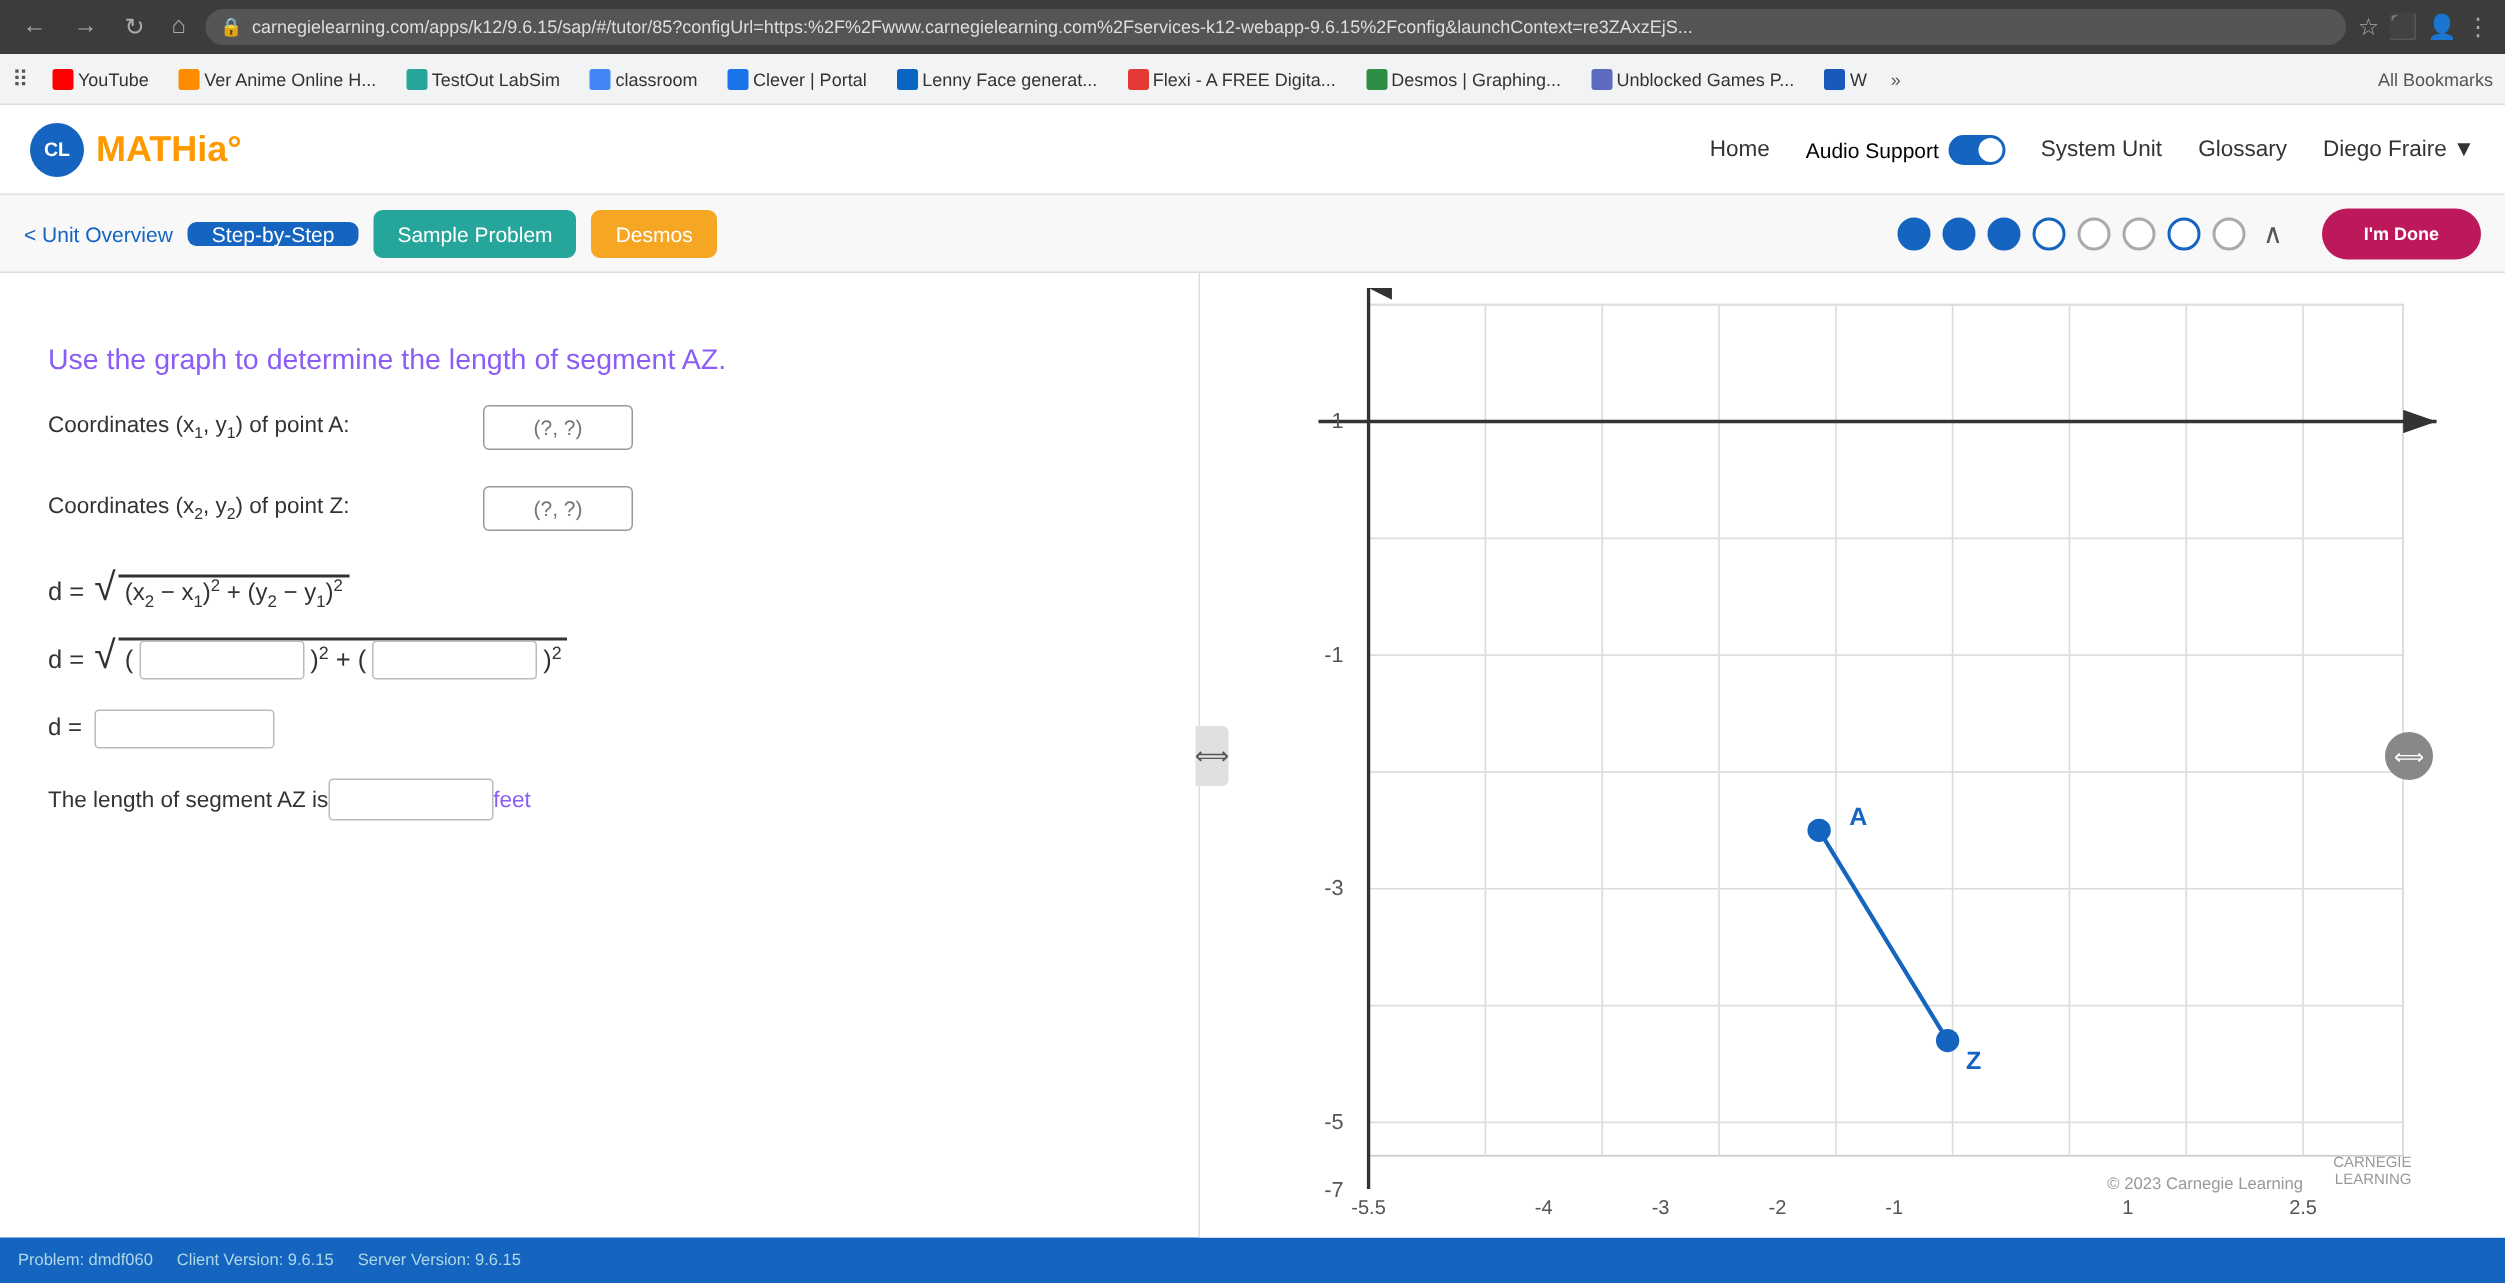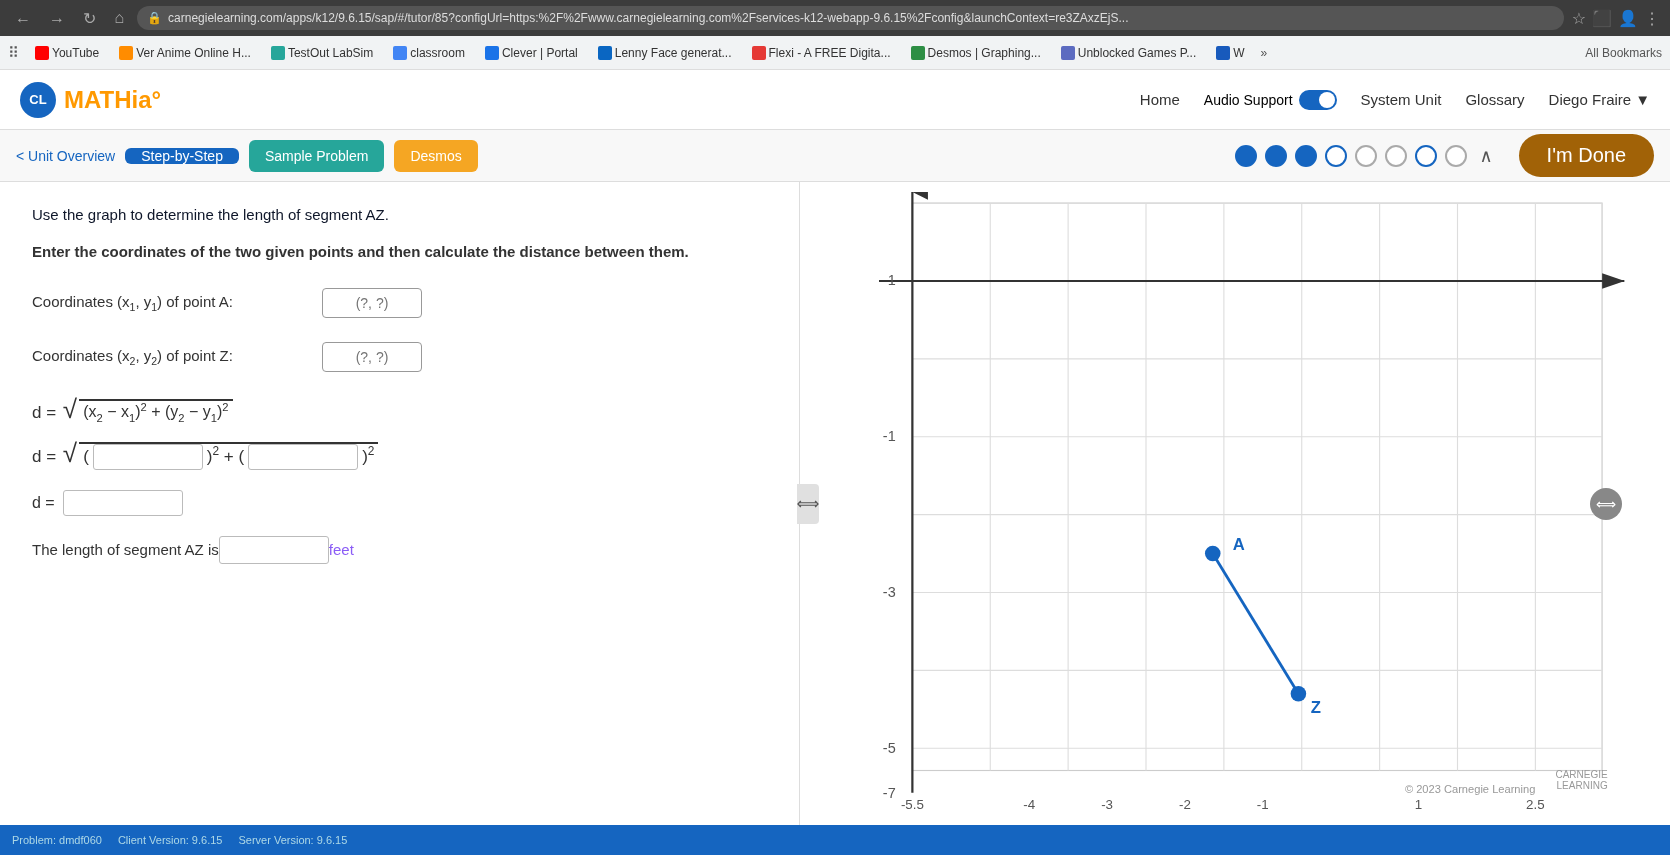--- a/index.html
+++ b/index.html
@@ -216,49 +216,50 @@
       height: 22px;
       border-radius: 50%;
       border: 2px solid #999;
       display: inline-block;
     }
     .dot.filled { background: #1565c0; border-color: #1565c0; }
     .dot.partial { background: white; border-color: #1565c0; border-width: 2px; }
     .dot.outline { background: white; border-color: #aaa; }
     .chevron-up { font-size: 18px; color: #555; cursor: pointer; margin-left: 4px; }
     .btn-im-done {
-      background: #a16207;
+      background: #be185d;
       color: white;
       border: none;
       border-radius: 24px;
       padding: 10px 28px;
-      font-size: 20px;
-      font-weight: normal;
+      font-size: 12px;
+      font-weight: bold;
       cursor: pointer;
       margin-left: 16px;
     }
 
     
     .main-content {
       display: flex;
       height: calc(855px - 36px - 34px - 60px - 52px - 30px);
       min-height: 580px;
     }
 
     
     .left-panel {
       width: 800px;
       padding: 24px 32px;
       border-right: 1px solid #ddd;
       position: relative;
     }
     .instruction-text {
-      font-size: 15px;
-      color: #0f172a;
+      font-size: 19px;
+      color: #8b5cf6;
       margin-bottom: 18px;
+      margin-top: 24px;
     }
     .instruction-bold {
       font-size: 15px;
       color: #333;
       font-weight: bold;
       margin-bottom: 24px;
       line-height: 1.5;
     }
     .coord-row {
       display: flex;
@@ -489,21 +490,20 @@
     <div class="dot outline"></div>
     <span class="chevron-up">∧</span>
   </div>
   <button class="btn-im-done">I'm Done</button>
 </div>
 
 <div class="main-content">
 
   <div class="left-panel">
     <p class="instruction-text">Use the graph to determine the length of segment AZ.</p>
-    <p class="instruction-bold">Enter the coordinates of the two given points and then calculate the distance between them.</p>
 
     <div class="coord-row">
       <span class="coord-label">
         Coordinates (x<sub>1</sub>, y<sub>1</sub>) of point A:
       </span>
       <input class="coord-input" type="text" placeholder="(?, ?)" style="">
     </div>
 
     <div class="coord-row">
       <span class="coord-label">

